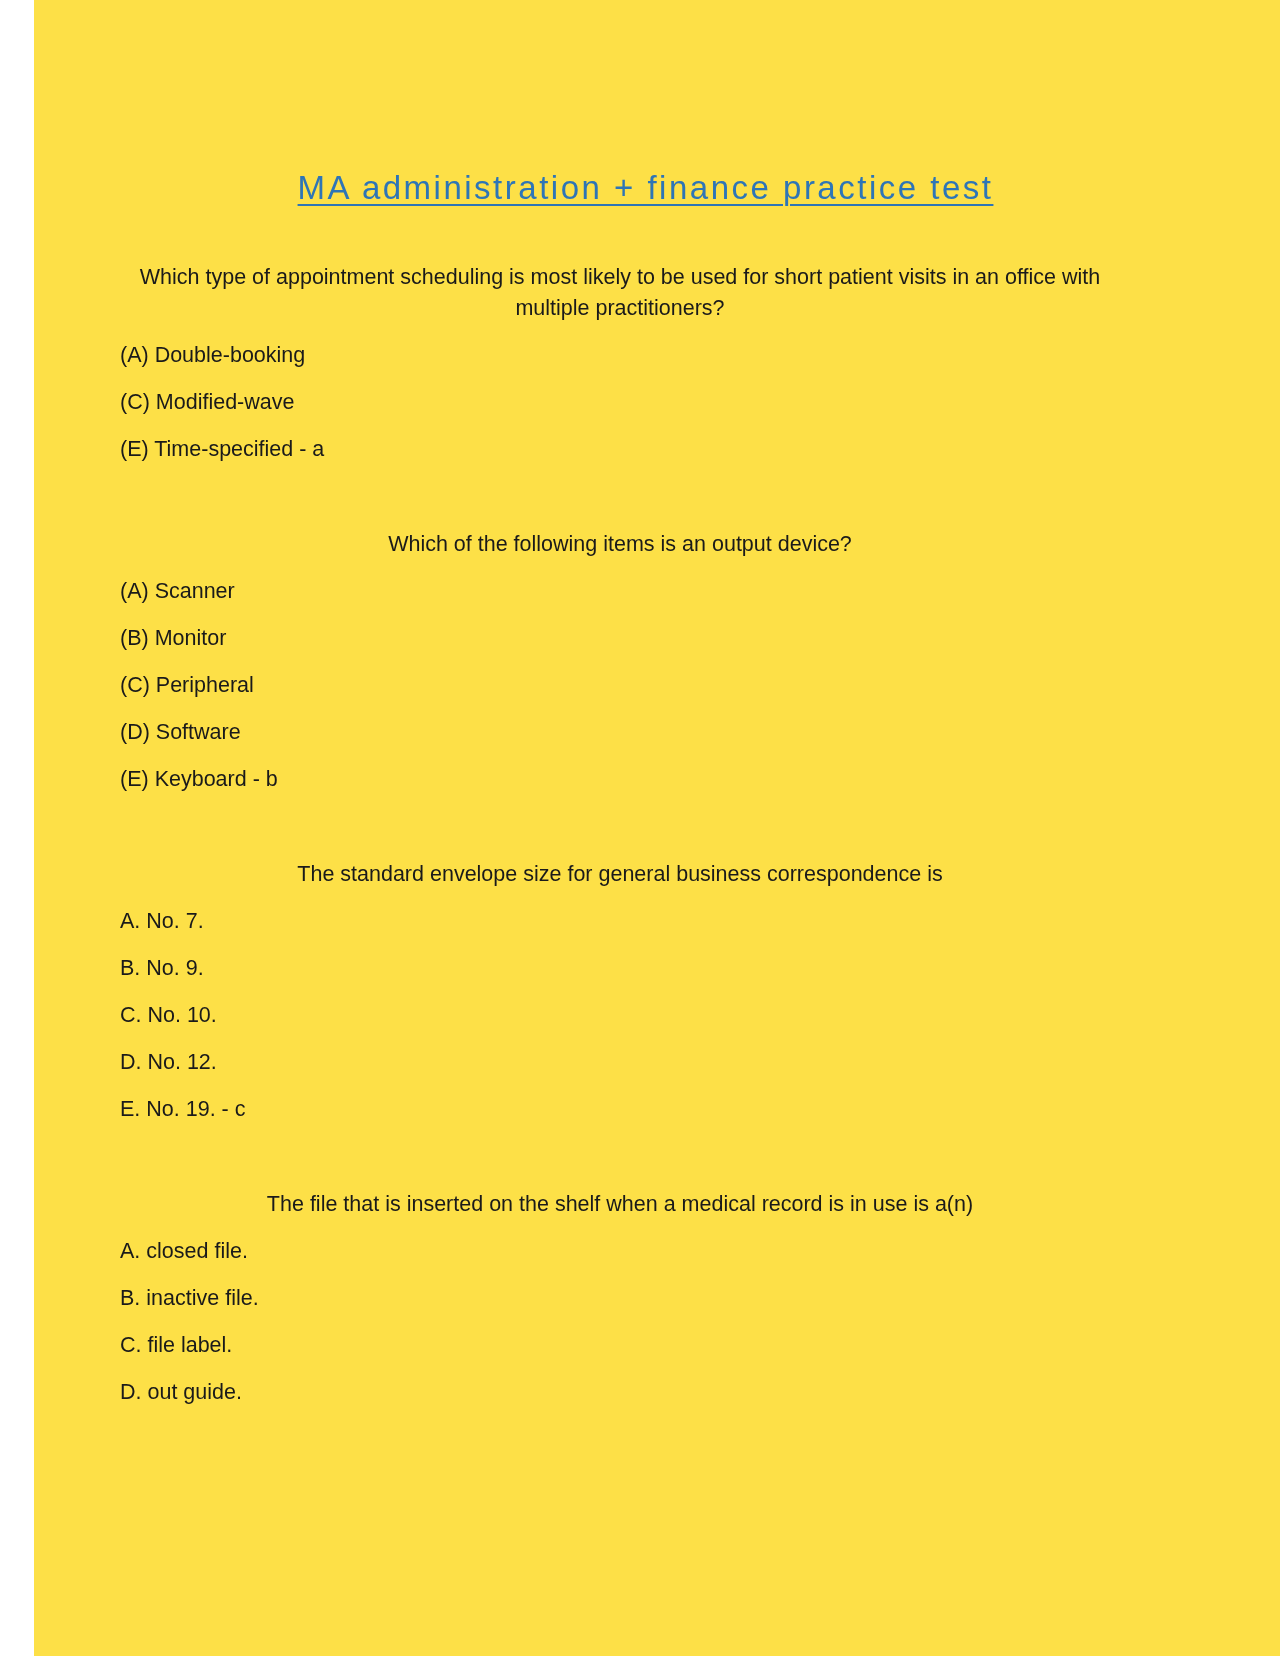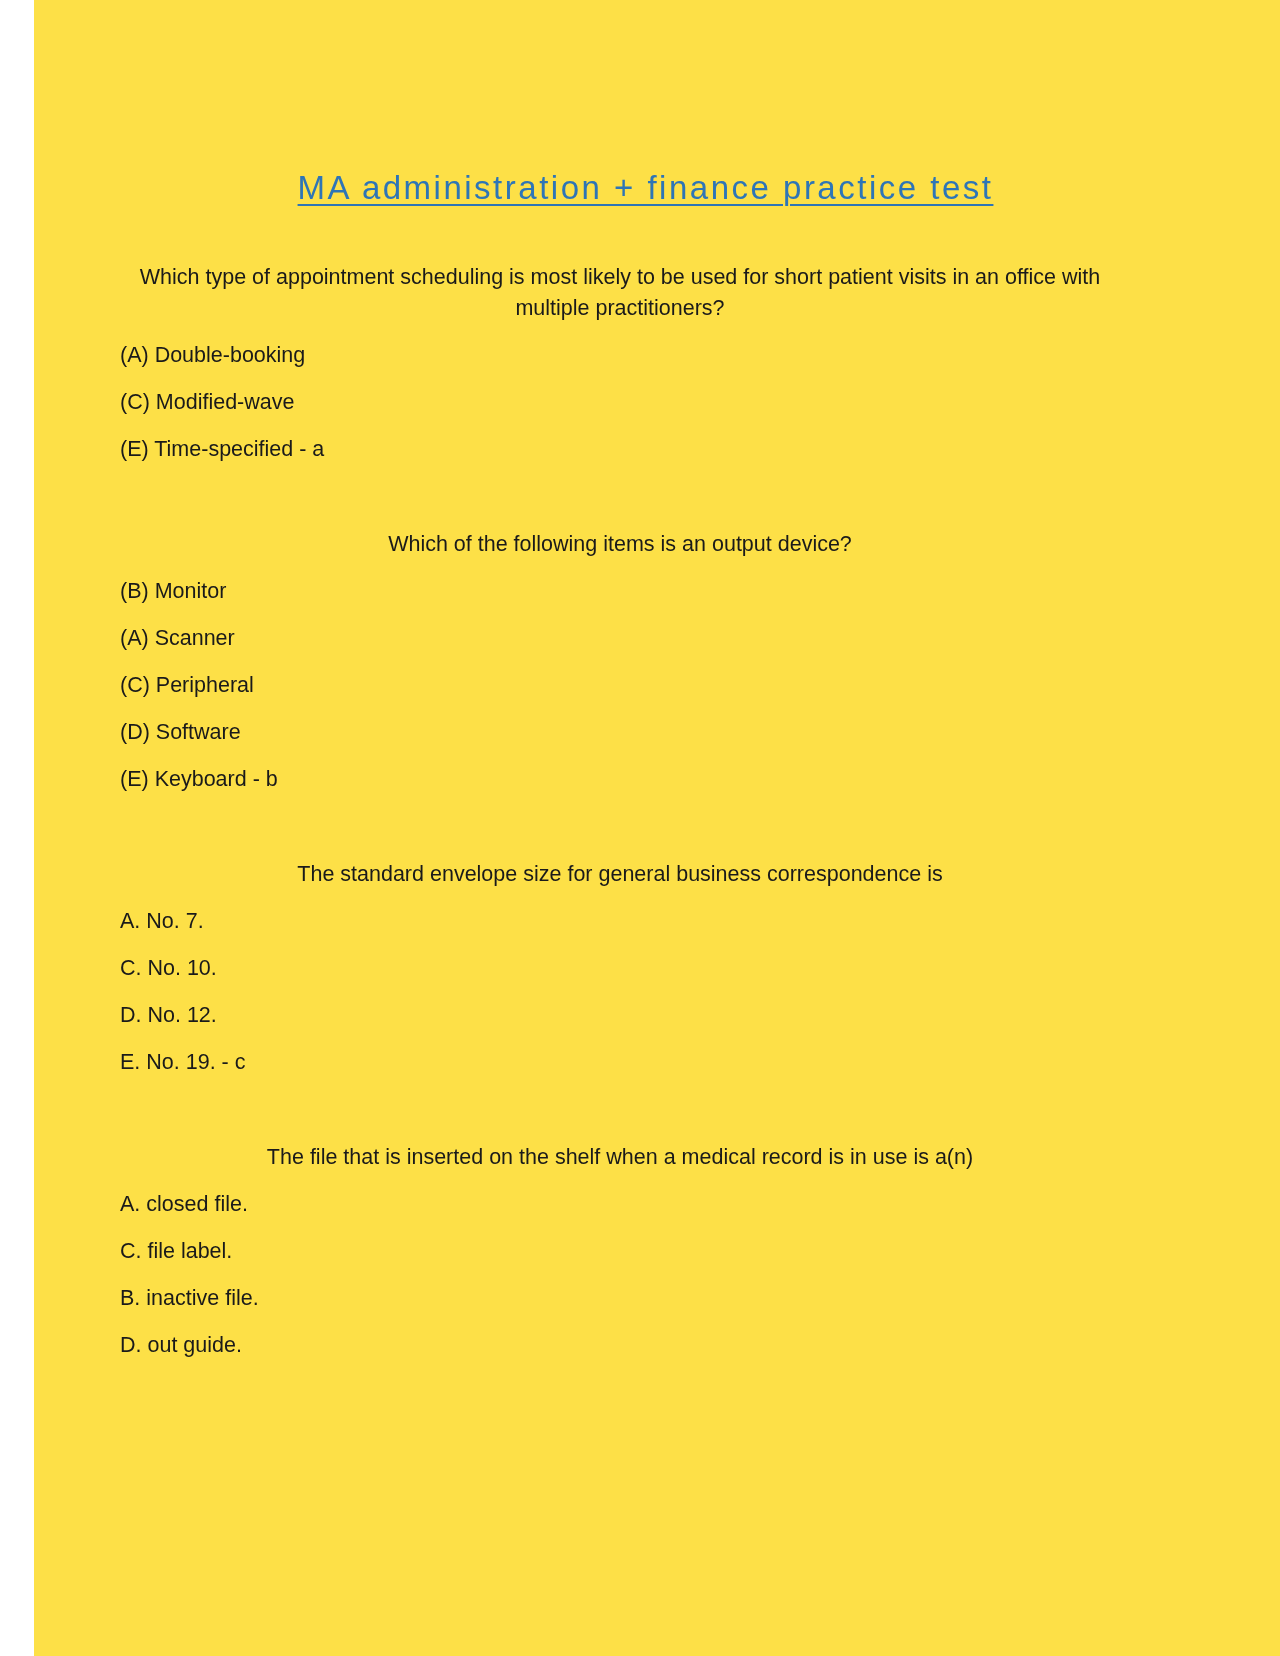--- a/index.html
+++ b/index.html
@@ -57,31 +57,32 @@
 <div class="page">
 
   <h1 class="doc-title">MA administration + finance practice test</h1>
 
   <p class="para question first">Which type of appointment scheduling is most likely to be used for short patient visits in an office with multiple practitioners?</p>
   <p class="para">(A) Double-booking</p>
   <p class="para">(C) Modified-wave</p>
   <p class="para">(E) Time-specified - a</p>
 
   <p class="para question">Which of the following items is an output device?</p>
+  <p class="para">(A) Scanner</p>
   <p class="para">(B) Monitor</p>
-  <p class="para">(A) Scanner</p>
   <p class="para">(C) Peripheral</p>
   <p class="para">(D) Software</p>
   <p class="para">(E) Keyboard - b</p>
 
   <p class="para question">The standard envelope size for general business correspondence is</p>
   <p class="para">A. No. 7.</p>
+  <p class="para">B. No. 9.</p>
   <p class="para">C. No. 10.</p>
   <p class="para">D. No. 12.</p>
   <p class="para">E. No. 19. - c</p>
 
   <p class="para question">The file that is inserted on the shelf when a medical record is in use is a(n)</p>
   <p class="para">A. closed file.</p>
+  <p class="para">B. inactive file.</p>
   <p class="para">C. file label.</p>
-  <p class="para">B. inactive file.</p>
   <p class="para">D. out guide.</p>
 
 </div>
 
 </body></html>

